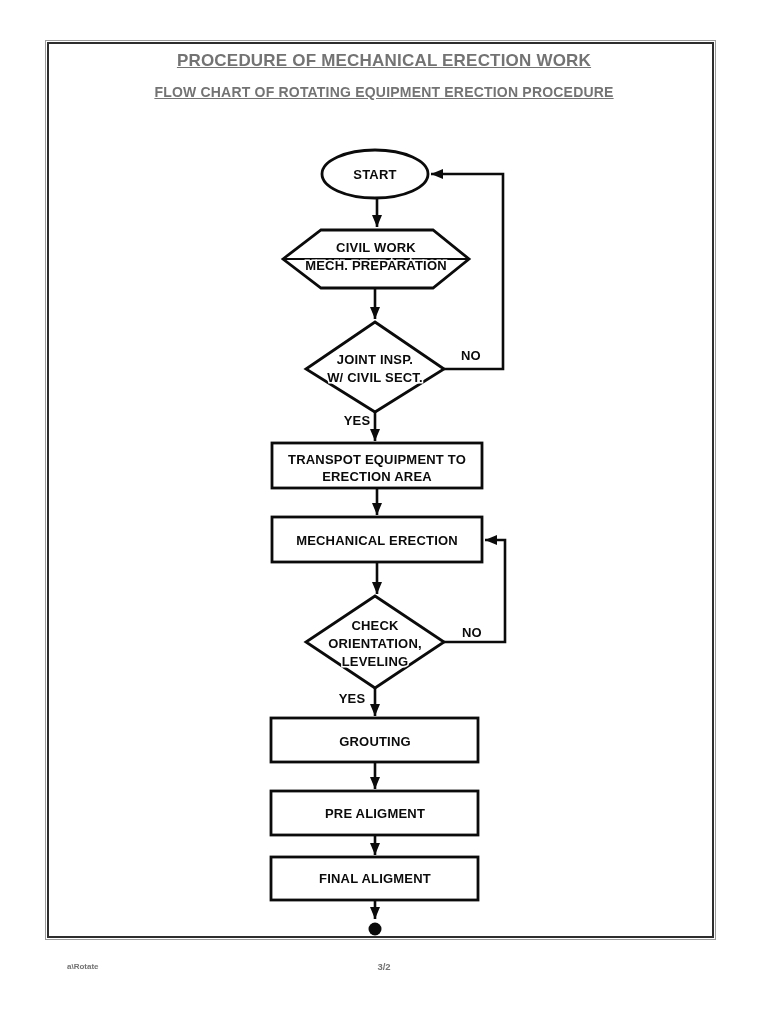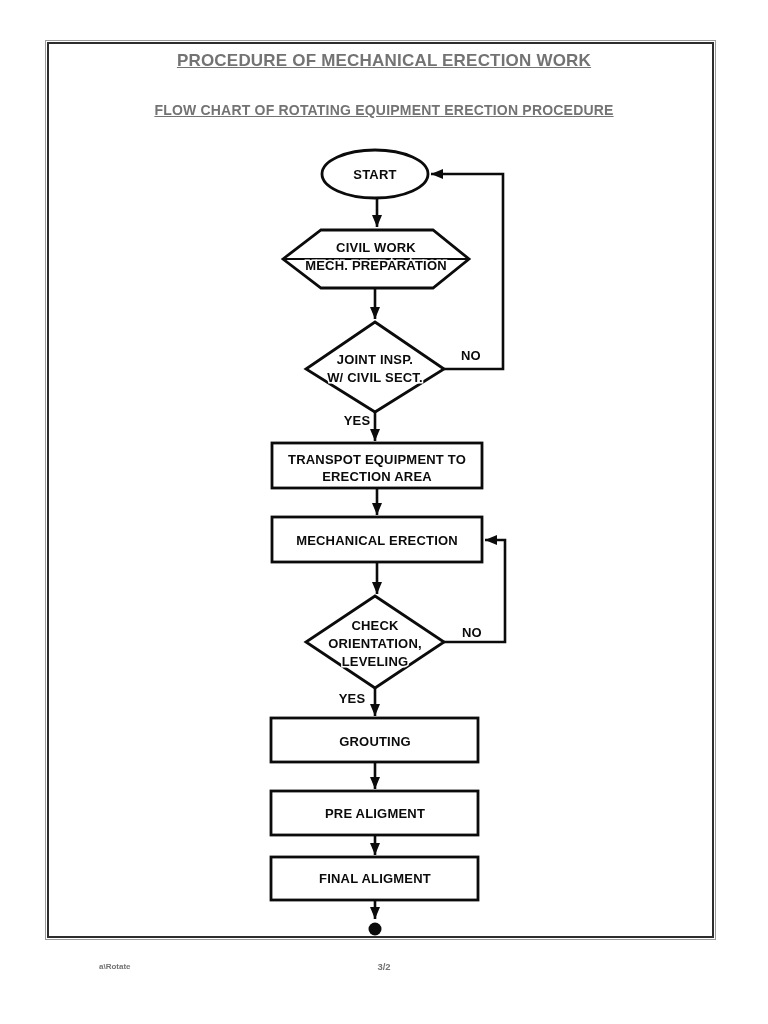--- a/index.html
+++ b/index.html
@@ -11,27 +11,27 @@
     position:absolute; left:47px; top:42px; width:667px; height:896px;
     box-sizing:border-box; border:2px solid #2d2d2d;
     outline:1px solid #9b9b9b; outline-offset:1px; background:#ffffff;
   }
   .title {
     position:absolute; left:0; top:51px; width:768px; text-align:center;
     font-size:17px; font-weight:bold; text-decoration:underline;
     letter-spacing:0.2px; white-space:nowrap;
   }
   .subtitle {
-    position:absolute; left:0; top:102px; width:768px; text-align:center;
+    position:absolute; left:0; top:84px; width:768px; text-align:center;
     font-size:14px; font-weight:bold; text-decoration:underline;
     letter-spacing:0.2px; white-space:nowrap;
   }
   .flow-svg { position:absolute; left:0; top:0; }
   .footer-left {
-    position:absolute; left:67px; top:962px; font-size:8px; font-weight:bold;margin-left:32px;
+    position:absolute; left:67px; top:962px; font-size:8px; font-weight:bold;
   }
   .footer-center {
     position:absolute; left:0; top:961px; width:768px; text-align:center;
     font-size:9.5px; font-weight:bold;
   }
   .shape { fill:#ffffff; stroke:#0b0b0b; stroke-width:2.8; }
   .conn  { fill:none; stroke:#0b0b0b; stroke-width:2.6; }
   .midline { stroke:#0b0b0b; stroke-width:1.8; }
   .lbl {
     font-family:"Liberation Sans", sans-serif; font-size:13px; font-weight:bold;

